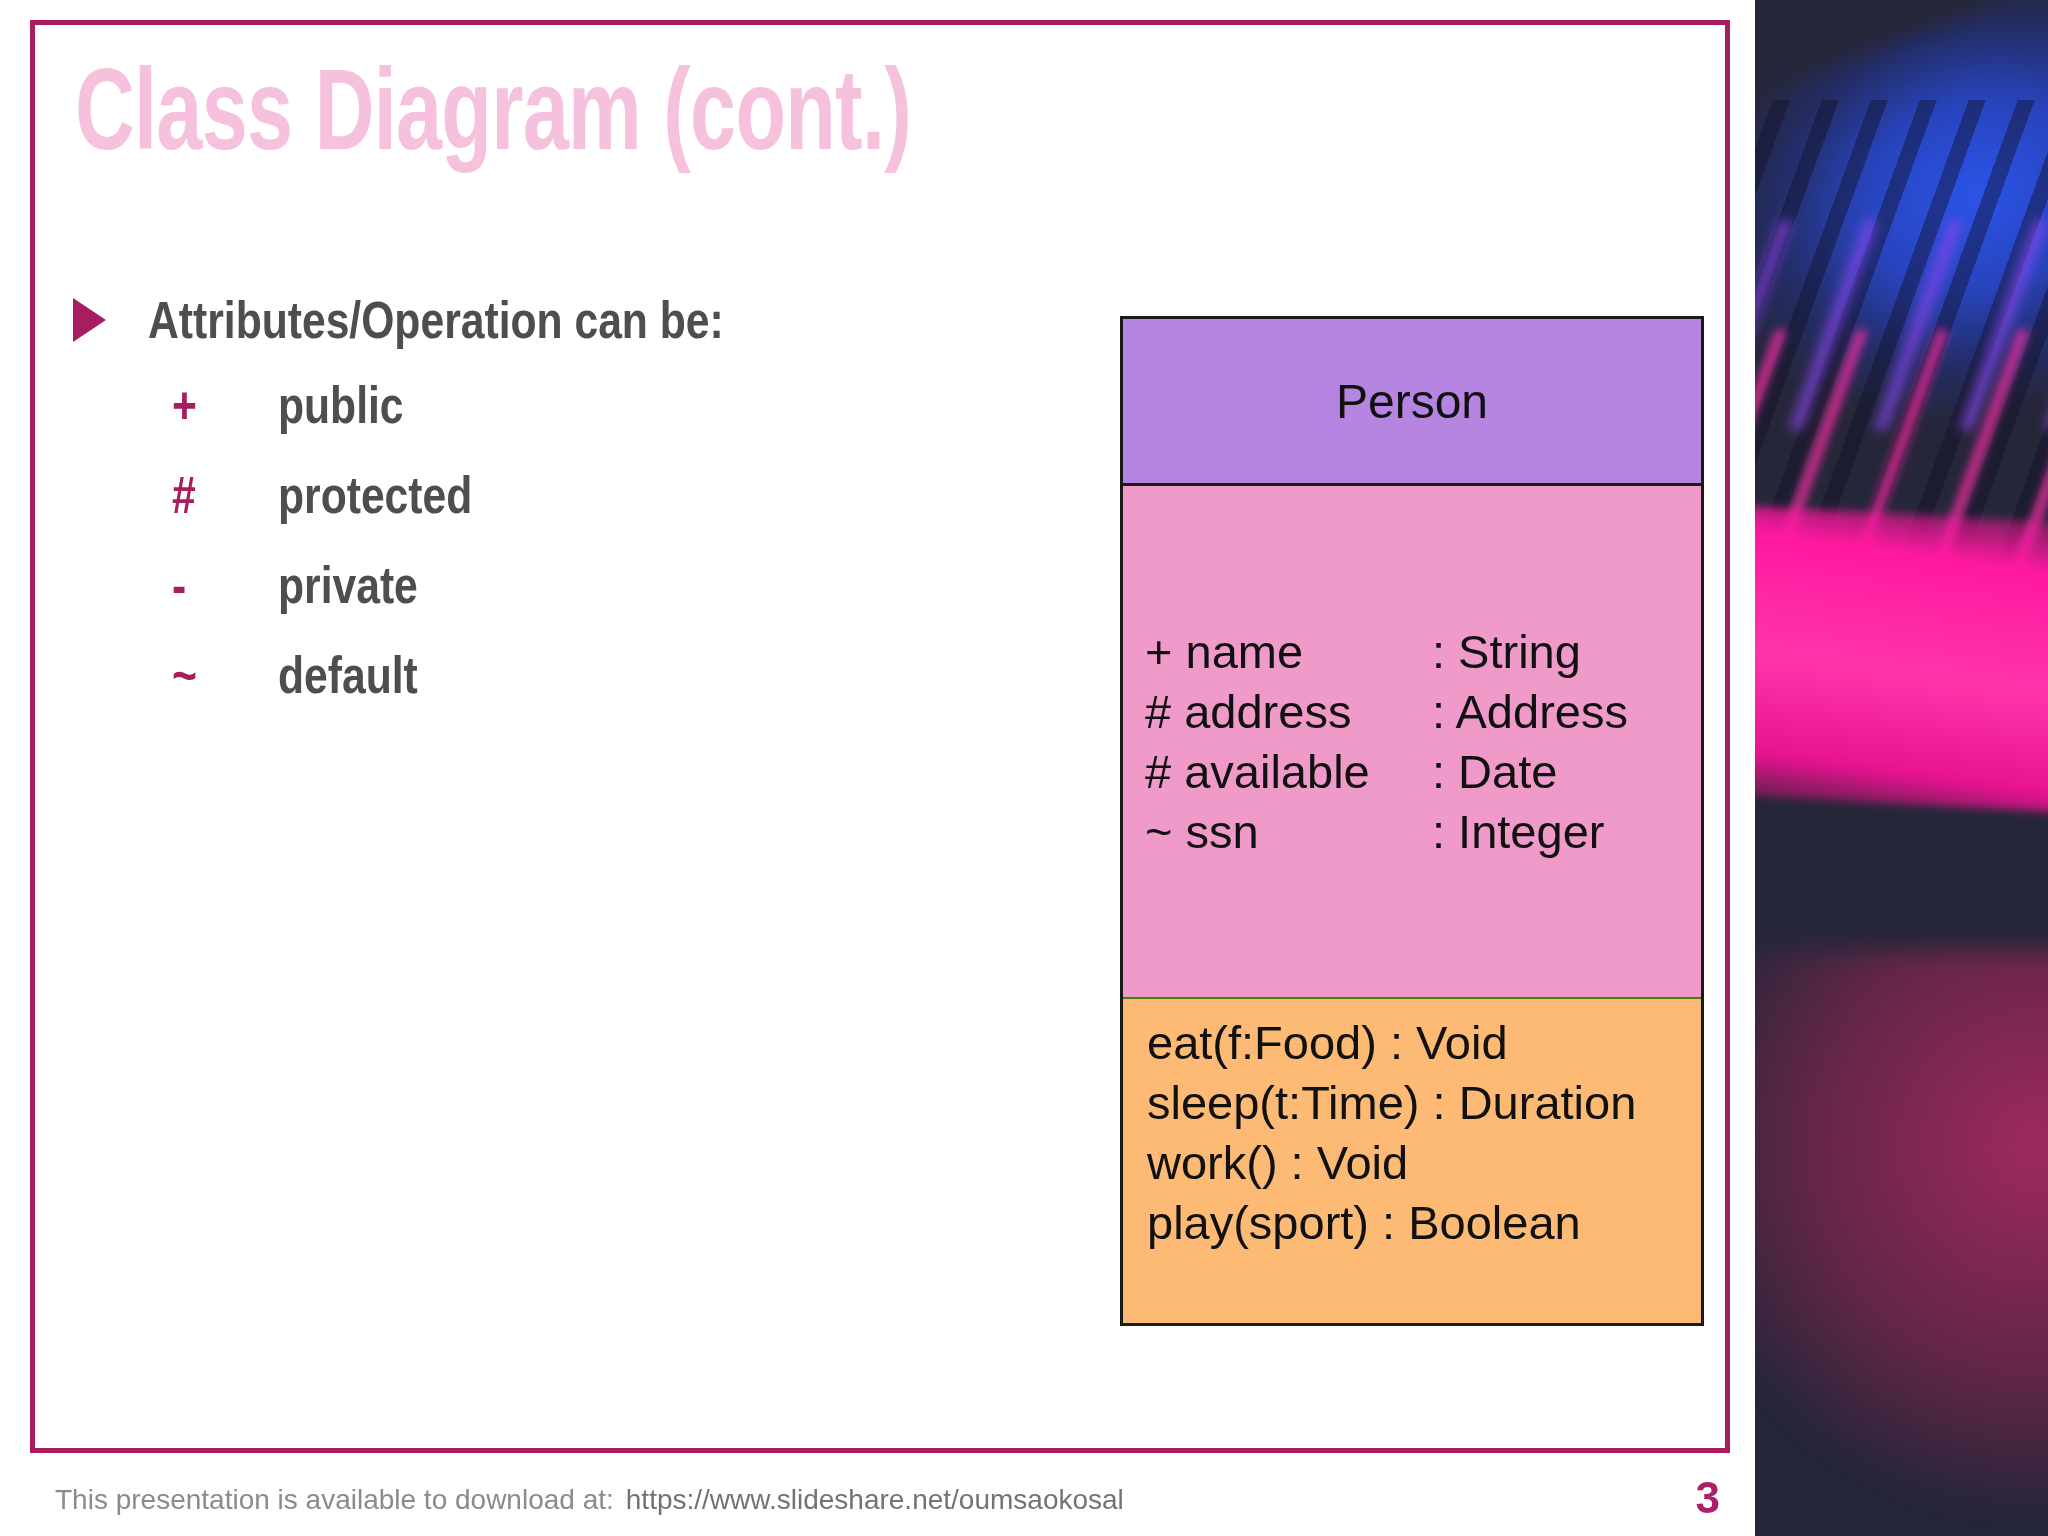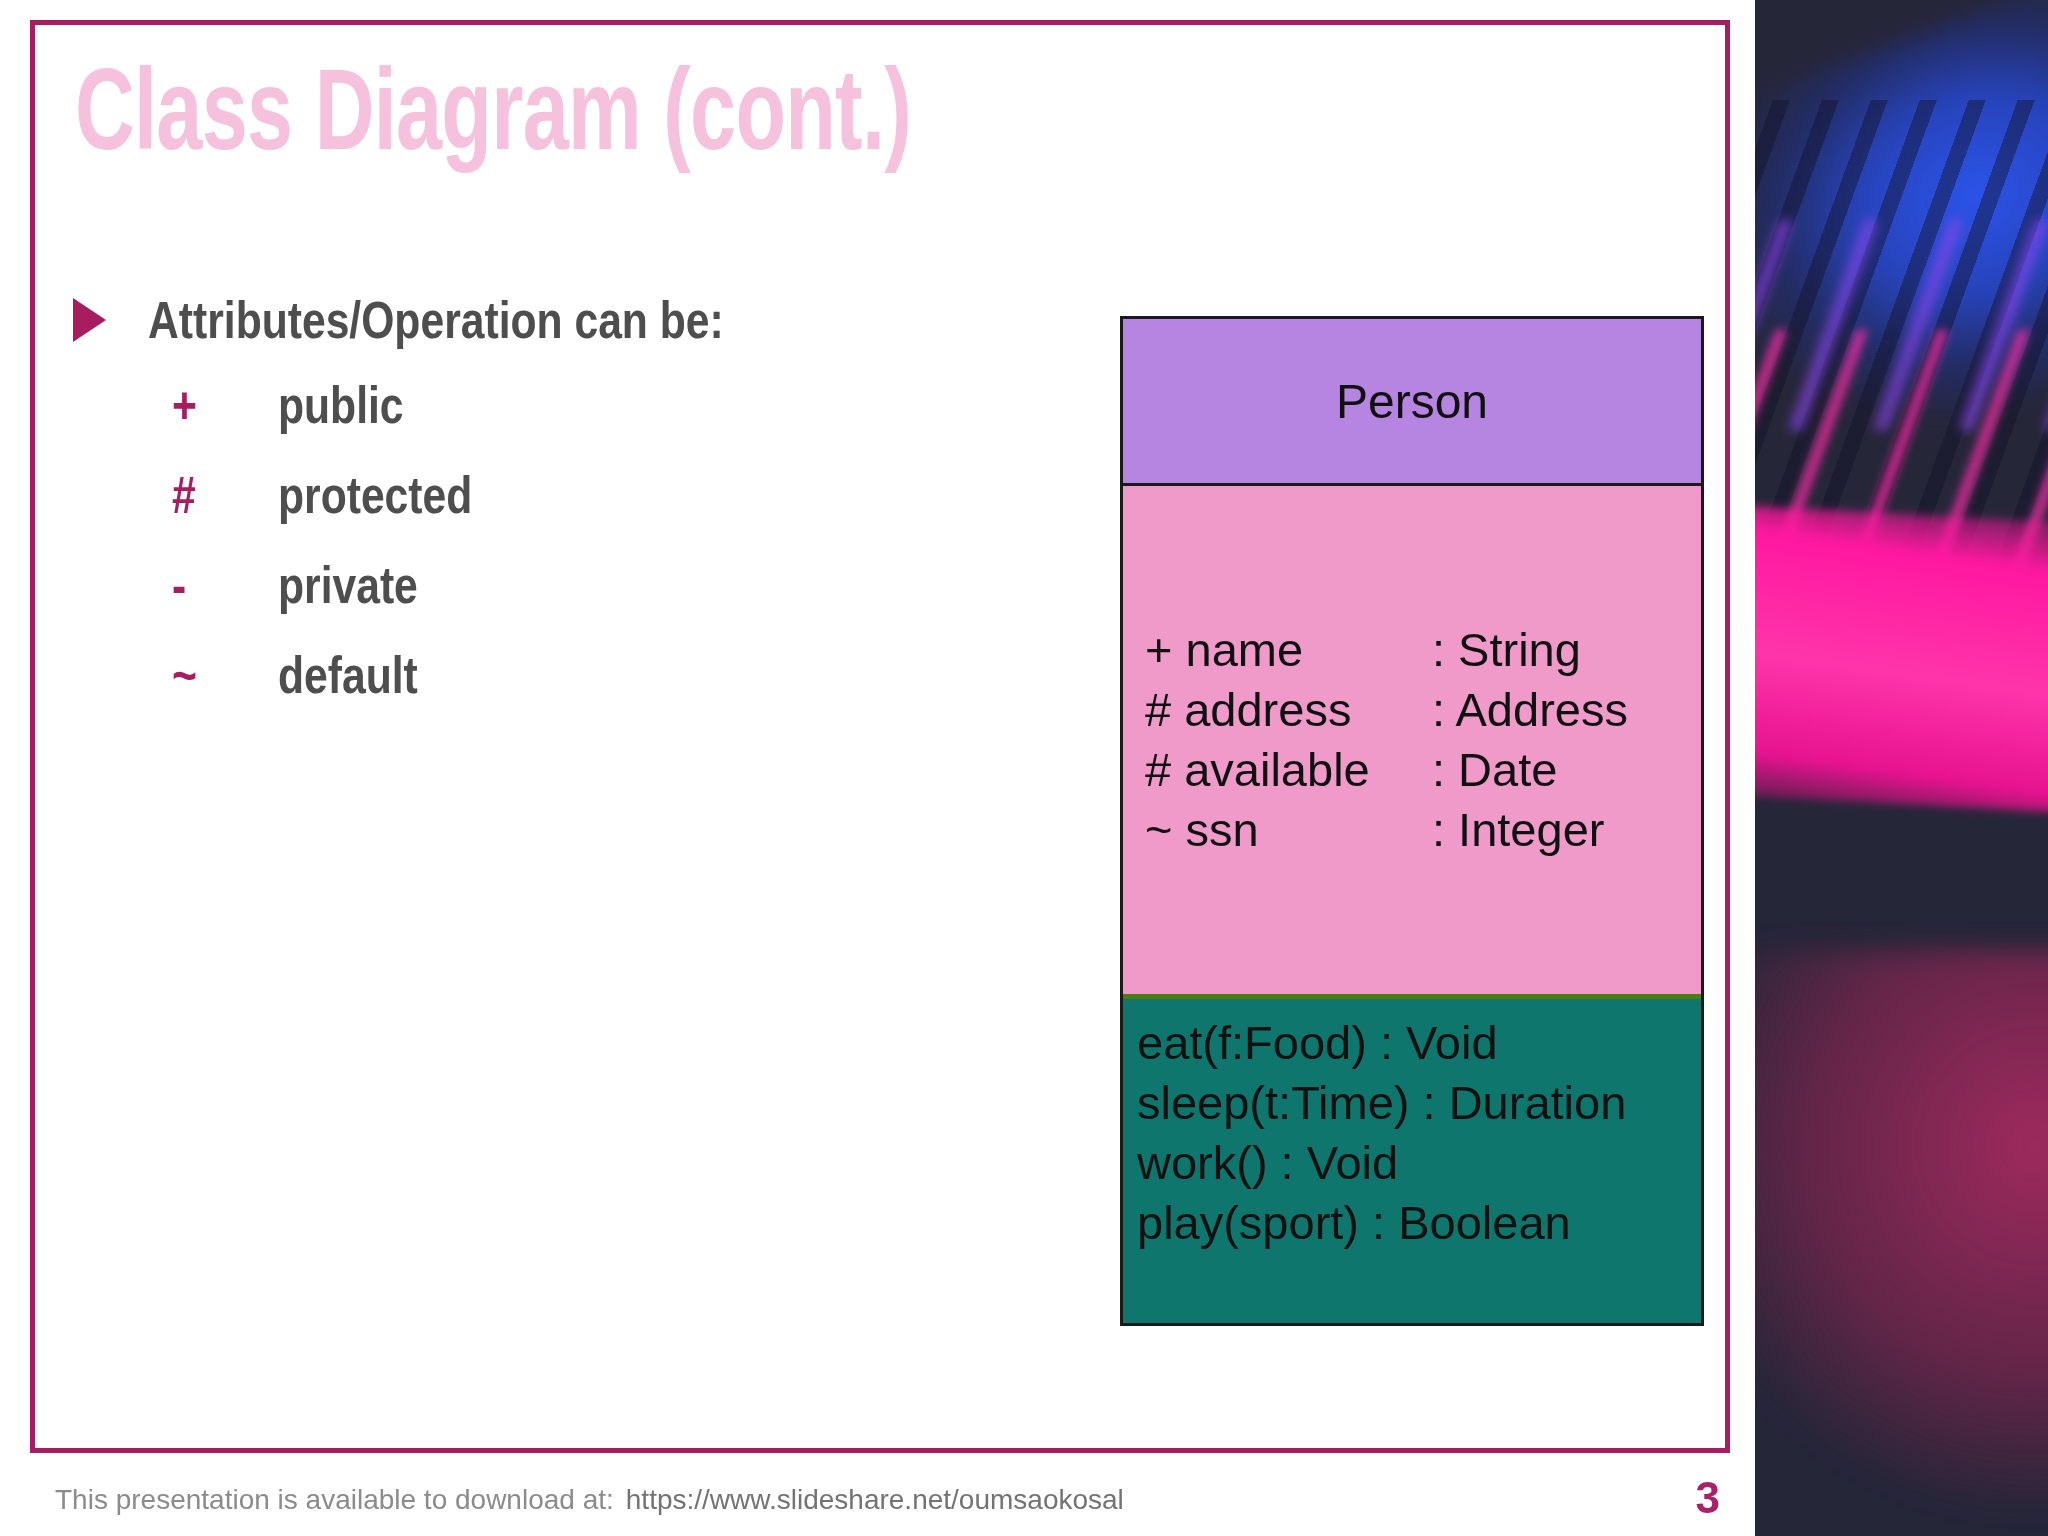--- a/index.html
+++ b/index.html
@@ -46,27 +46,27 @@
     position:absolute;left:1120px;top:280px;width:584px;height:1010px;
     border:3px solid #1a1a1a;box-sizing:border-box;
     display:flex;flex-direction:column;color:#111111;margin-top:36px;
   }
   .uml-header{
     height:167px;box-sizing:border-box;background:#b685e2;border-bottom:3px solid #1a1a1a;
     display:flex;align-items:center;justify-content:center;
     font-size:48px;
   }
   .uml-attrs{
-    height:513px;box-sizing:border-box;background:#f09aca;border-bottom:5px solid #4d7c0f;
+    height:513px;box-sizing:border-box;background:#f09aca;border-bottom:2px solid #4d7c0f;
     display:flex;flex-direction:column;justify-content:center;padding-left:22px;
   }
   .attr-row{display:flex;line-height:60px;font-size:47px;white-space:nowrap;}
   .attr-member{width:287px;flex:none;}
   .uml-ops{
-    flex:1;background:#0f766e;padding:14px 0 0 14px;box-sizing:border-box;
+    flex:1;background:#fdba74;padding:14px 0 0 24px;box-sizing:border-box;
   }
   .op-row{line-height:60px;font-size:47px;white-space:nowrap;}
   
   .footer{
     position:absolute;left:55px;top:1480px;font-size:28px;color:#8b8b8b;
     line-height:40px;white-space:nowrap;
   }
   .footer-link{color:#737373;margin-left:12px;text-decoration:none;cursor:pointer;}
   .page-num{
     position:absolute;left:1640px;top:1474px;width:80px;text-align:right;

